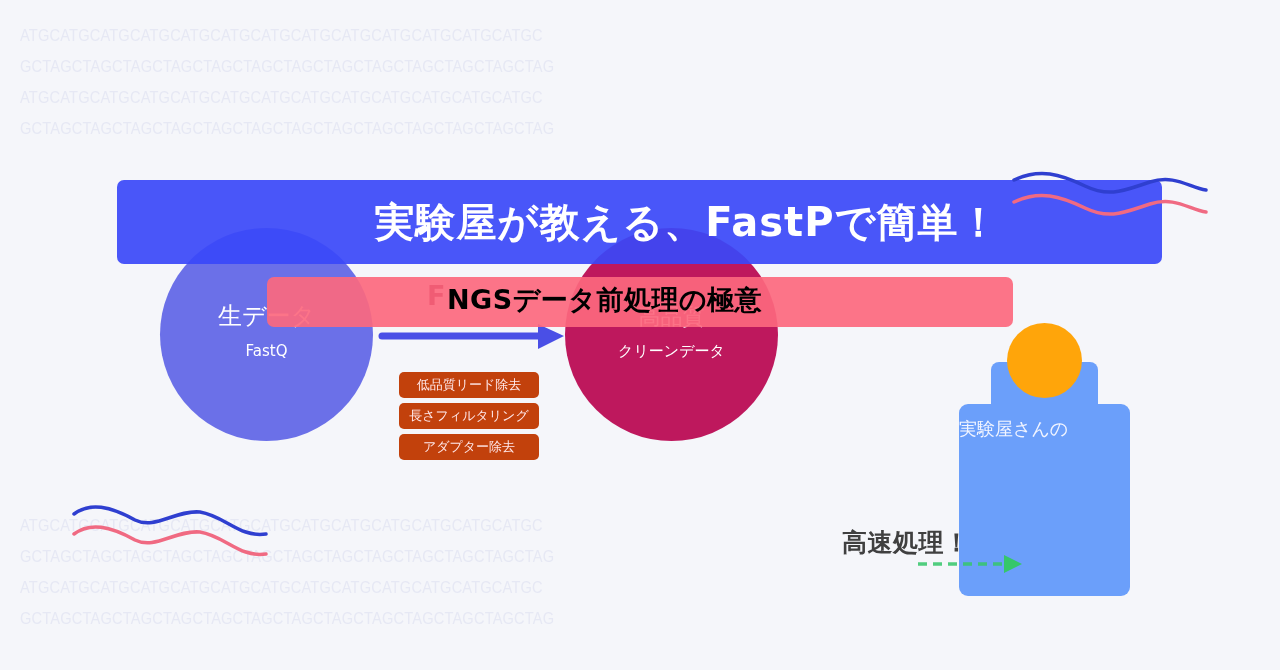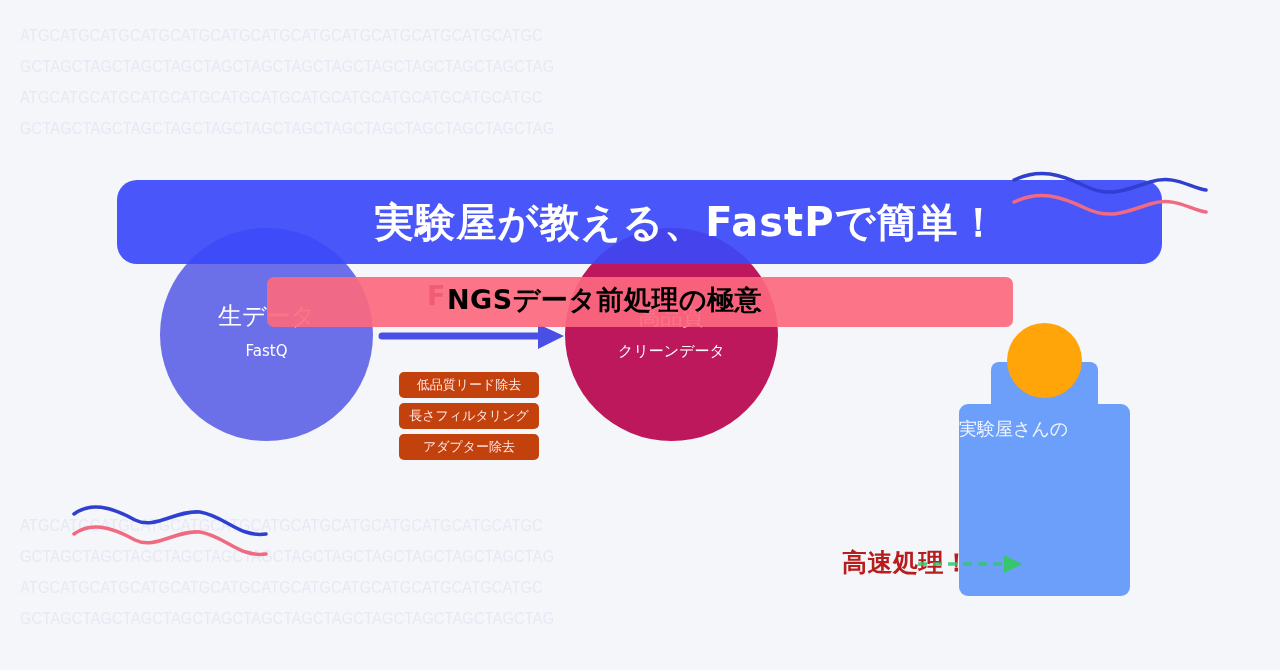--- a/index.html
+++ b/index.html
@@ -48,21 +48,21 @@
     height: 26px;
     line-height: 26px;
     text-align: center;
     margin-bottom: 5px;
     white-space: nowrap;
   }
 
   .title-banner {
     position: absolute; left: 117px; top: 180px; width: 1045px; height: 84px;
     background: rgba(58, 72, 248, 0.92);
-    border-radius: 20px;
+    border-radius: 7px;
     display: flex; align-items: center; justify-content: center;
   }
   .title-text {
     color: #ffffff; font-size: 40px; font-weight: bold; letter-spacing: 1px;
     margin-left: 95px;
   }
 
   .subtitle-banner {
     position: absolute; left: 267px; top: 277px; width: 746px; height: 50px;
     background: rgba(252, 104, 126, 0.92);
@@ -93,22 +93,22 @@
   .person-head {
     position: absolute; left: 1007px; top: 323px; width: 75px; height: 75px;
     background: #ffa50a; border-radius: 50%;
   }
   .person-caption {
     position: absolute; left: 959px; top: 413px; width: 171px;
     text-align: left; color: #f2f5ff; font-size: 18px; line-height: 32px;
   }
 
   .speed-label {
-    position: absolute; left: 842px; top: 546px;
-    color: #b91c1c; font-size: 25px; font-weight: bold; letter-spacing: 0.5px;
+    position: absolute; left: 842px; top: 526px;
+    color: #404040; font-size: 25px; font-weight: bold; letter-spacing: 0.5px;
   }
   .speed-arrow { position: absolute; left: 916px; top: 554px; }
 </style>
 </head>
 <body>
 
 <div class="dna-block dna-top">
   <div class="dna-line">ATGCATGCATGCATGCATGCATGCATGCATGCATGCATGCATGCATGCATGC</div>
   <div class="dna-line">GCTAGCTAGCTAGCTAGCTAGCTAGCTAGCTAGCTAGCTAGCTAGCTAGCTAG</div>
   <div class="dna-line">ATGCATGCATGCATGCATGCATGCATGCATGCATGCATGCATGCATGCATGC</div>

